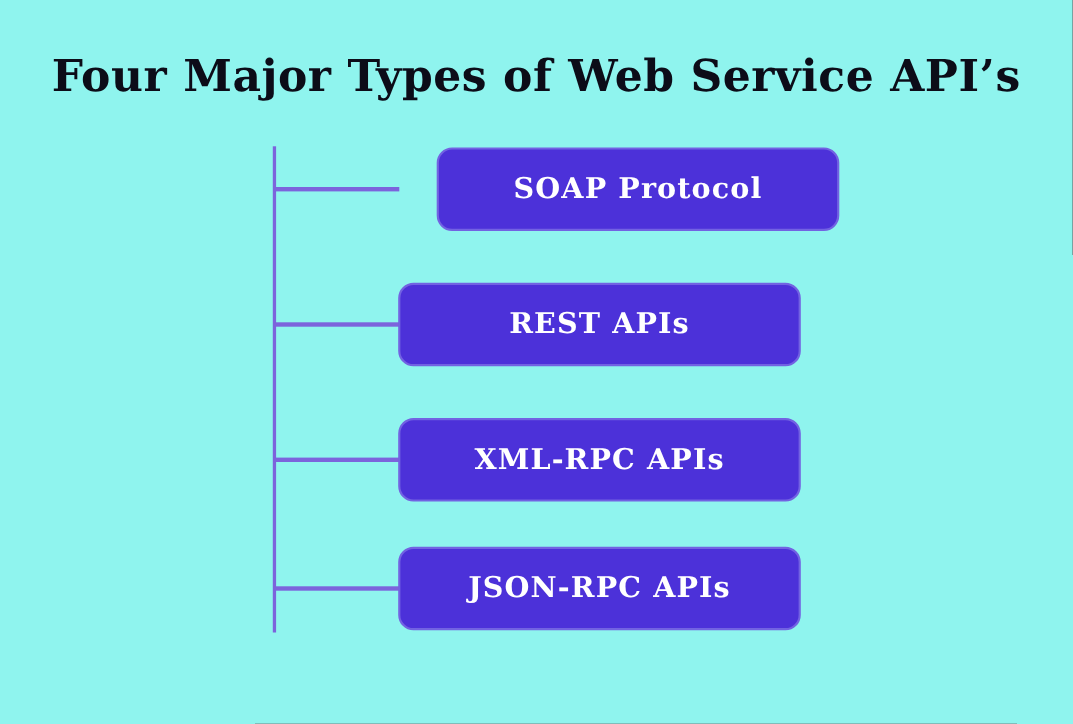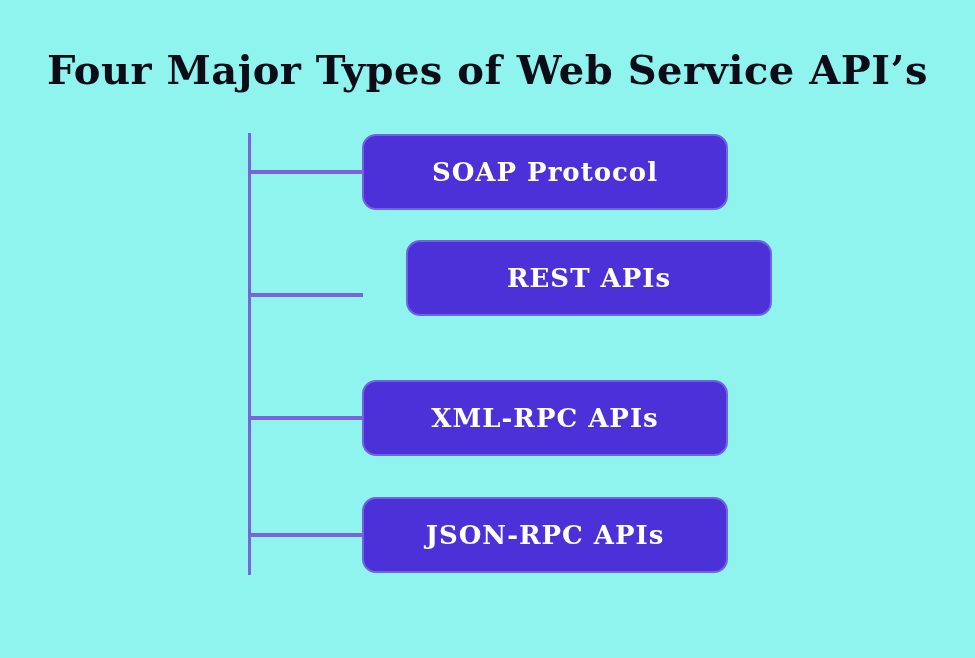--- a/index.html
+++ b/index.html
@@ -57,22 +57,22 @@
     border-radius: 14px;
     display: flex;
     align-items: center;
     justify-content: center;
     color: var(--box-text, #ffffff);
     font-weight: 700;
     font-size: 26px;
     letter-spacing: 1px;
     white-space: nowrap;
   }
-  .node.n1 { top: 134px; }
-  .node.n2 { top: 240px; margin-left: 44px; }
+  .node.n1 { top: 134px; margin-left: 35px; }
+  .node.n2 { top: 257px; }
   .node.n3 { top: 380px; }
   .node.n4 { top: 497px; text-align: center; }
 </style>
 </head>
 <body>
 
 <div class="canvas">
 
   <div class="title">Four Major Types of Web Service API’s</div>
 

